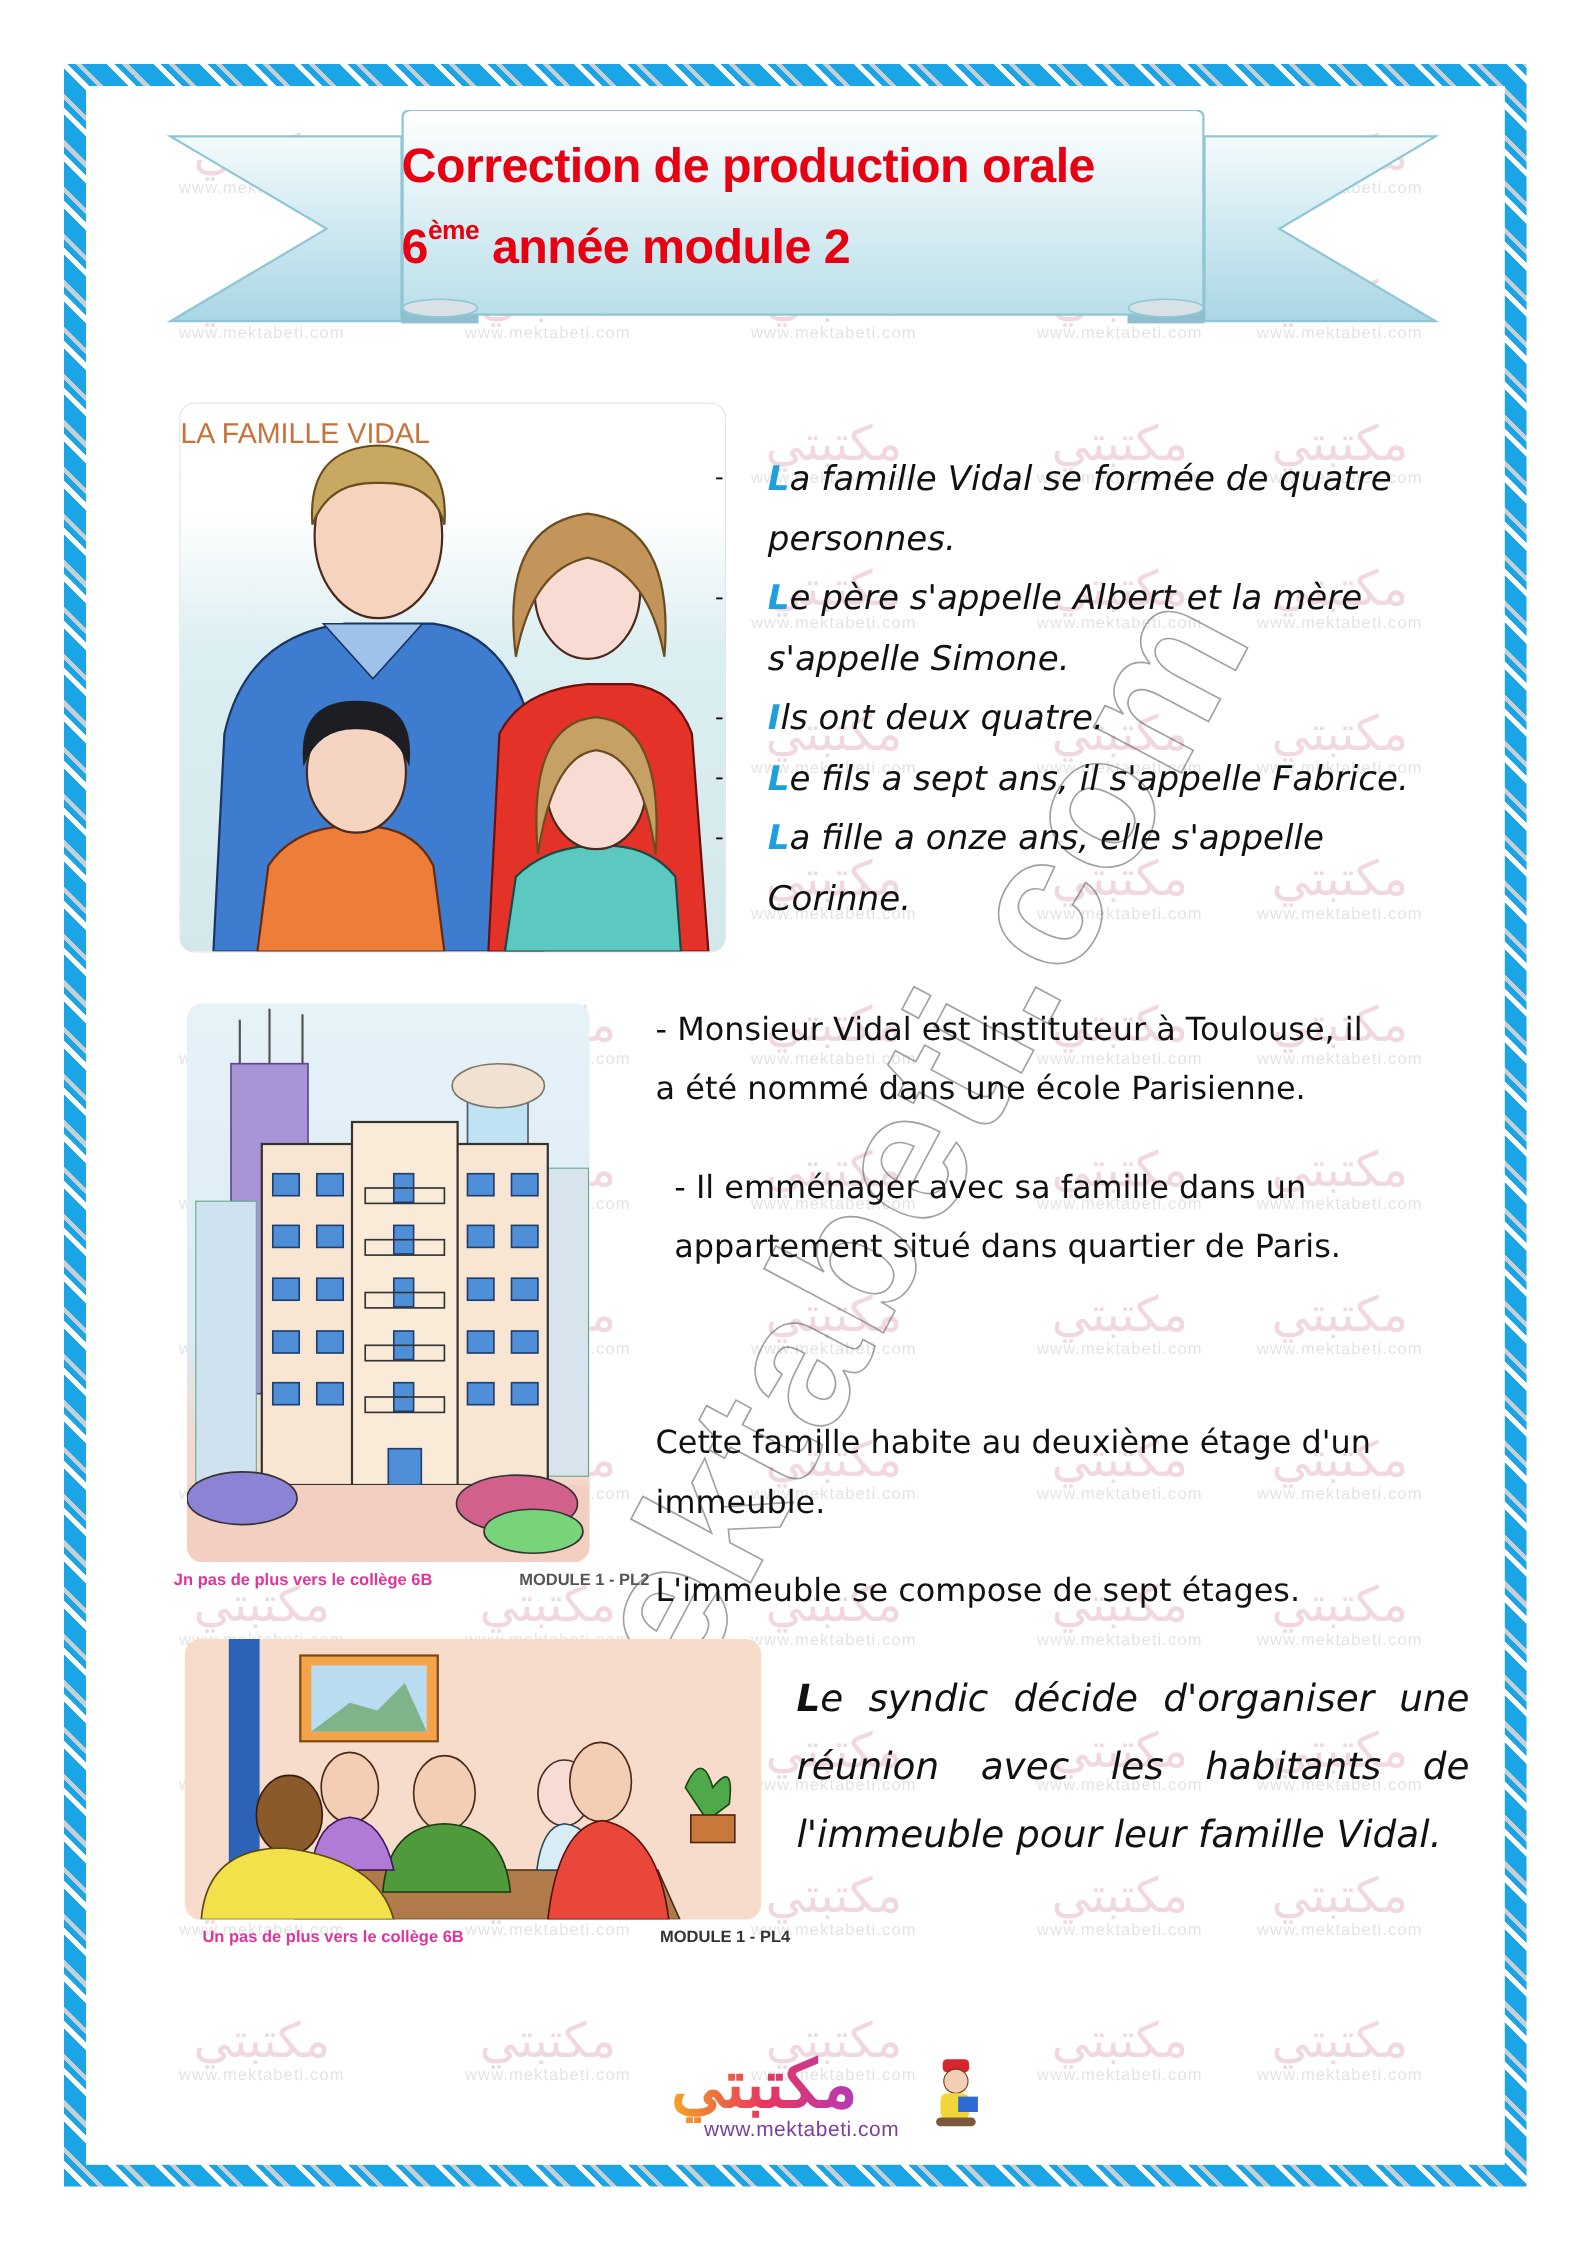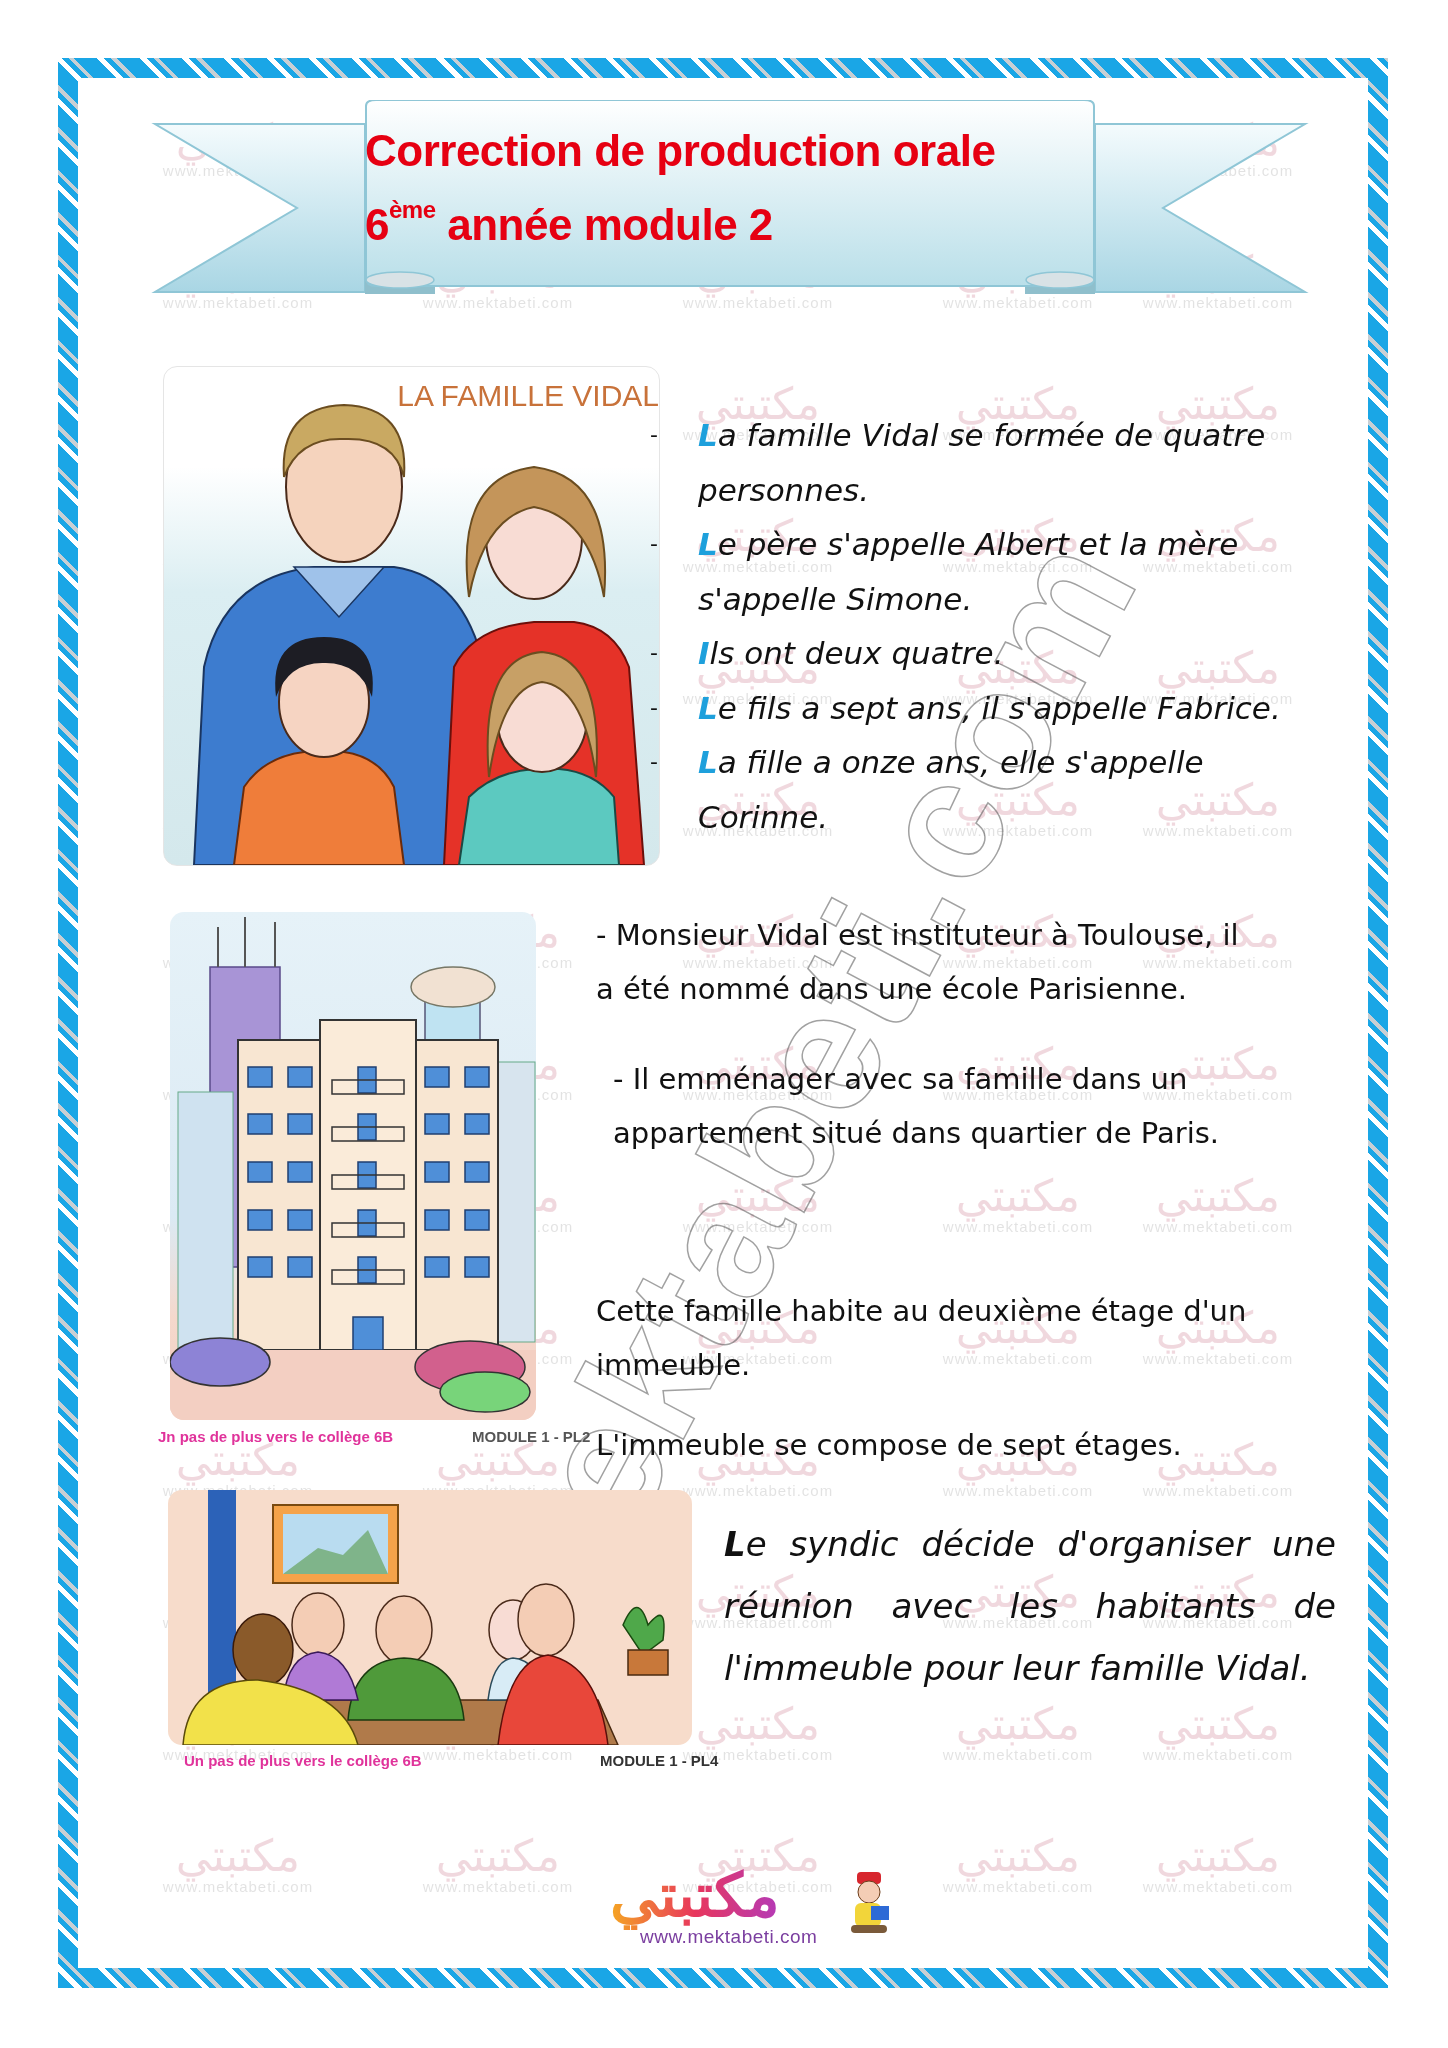--- a/index.html
+++ b/index.html
@@ -40,21 +40,21 @@
     font-size:44px; line-height:74px; letter-spacing:-0.5px;
   }
   .title sup { font-size:24px; vertical-align:22px; line-height:0; }
 
   
   .pic { position:absolute; border-radius:14px; overflow:hidden; }
   .pic-caption { position:absolute; font-family:"Liberation Sans", sans-serif; font-weight:bold; font-size:15px; }
 
   
   .family { left:163px; top:366px; width:495px; height:498px; background:linear-gradient(#ffffff 0%, #ffffff 20%, #dbeef2 45%, #d4e8ec 100%); border:1px solid #e5e5e5; }
-  .family-title { position:absolute; left:0; width:100%; top:12px; text-align:right; font-family:"Liberation Sans", sans-serif; font-size:30px; color:#c8723a; }
+  .family-title { position:absolute; left:0; width:100%; top:12px; text-align:left; font-family:"Liberation Sans", sans-serif; font-size:26px; color:#c8723a; }
 
   
   .building { left:170px; top:912px; width:366px; height:508px; background:linear-gradient(#e6f2f8, #dbeaf4 60%, #f5d8cc 80%, #f2d0c4); }
   
   .meeting { left:168px; top:1490px; width:524px; height:255px; background:#f7dccb; }
 
   
   .hand { font-family:"DejaVu Sans", sans-serif; color:#111; }
   .list1 { position:absolute; left:650px; top:408px; width:650px; }
   .list1 .item { position:relative; padding-left:48px; font-style:italic; font-size:31px; line-height:54.5px; }

